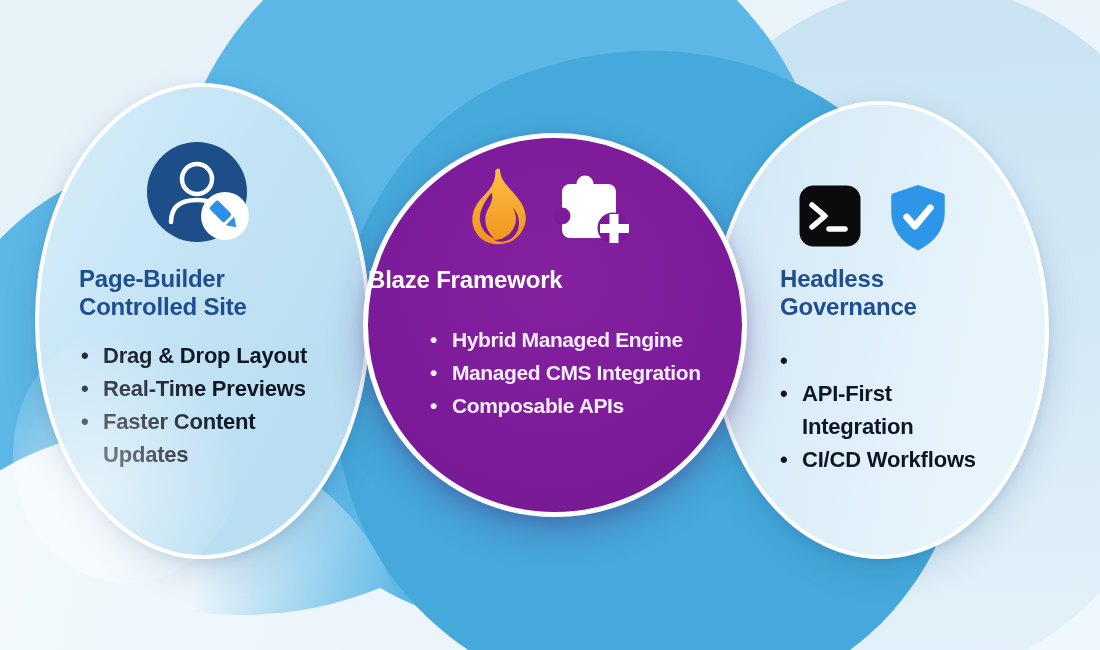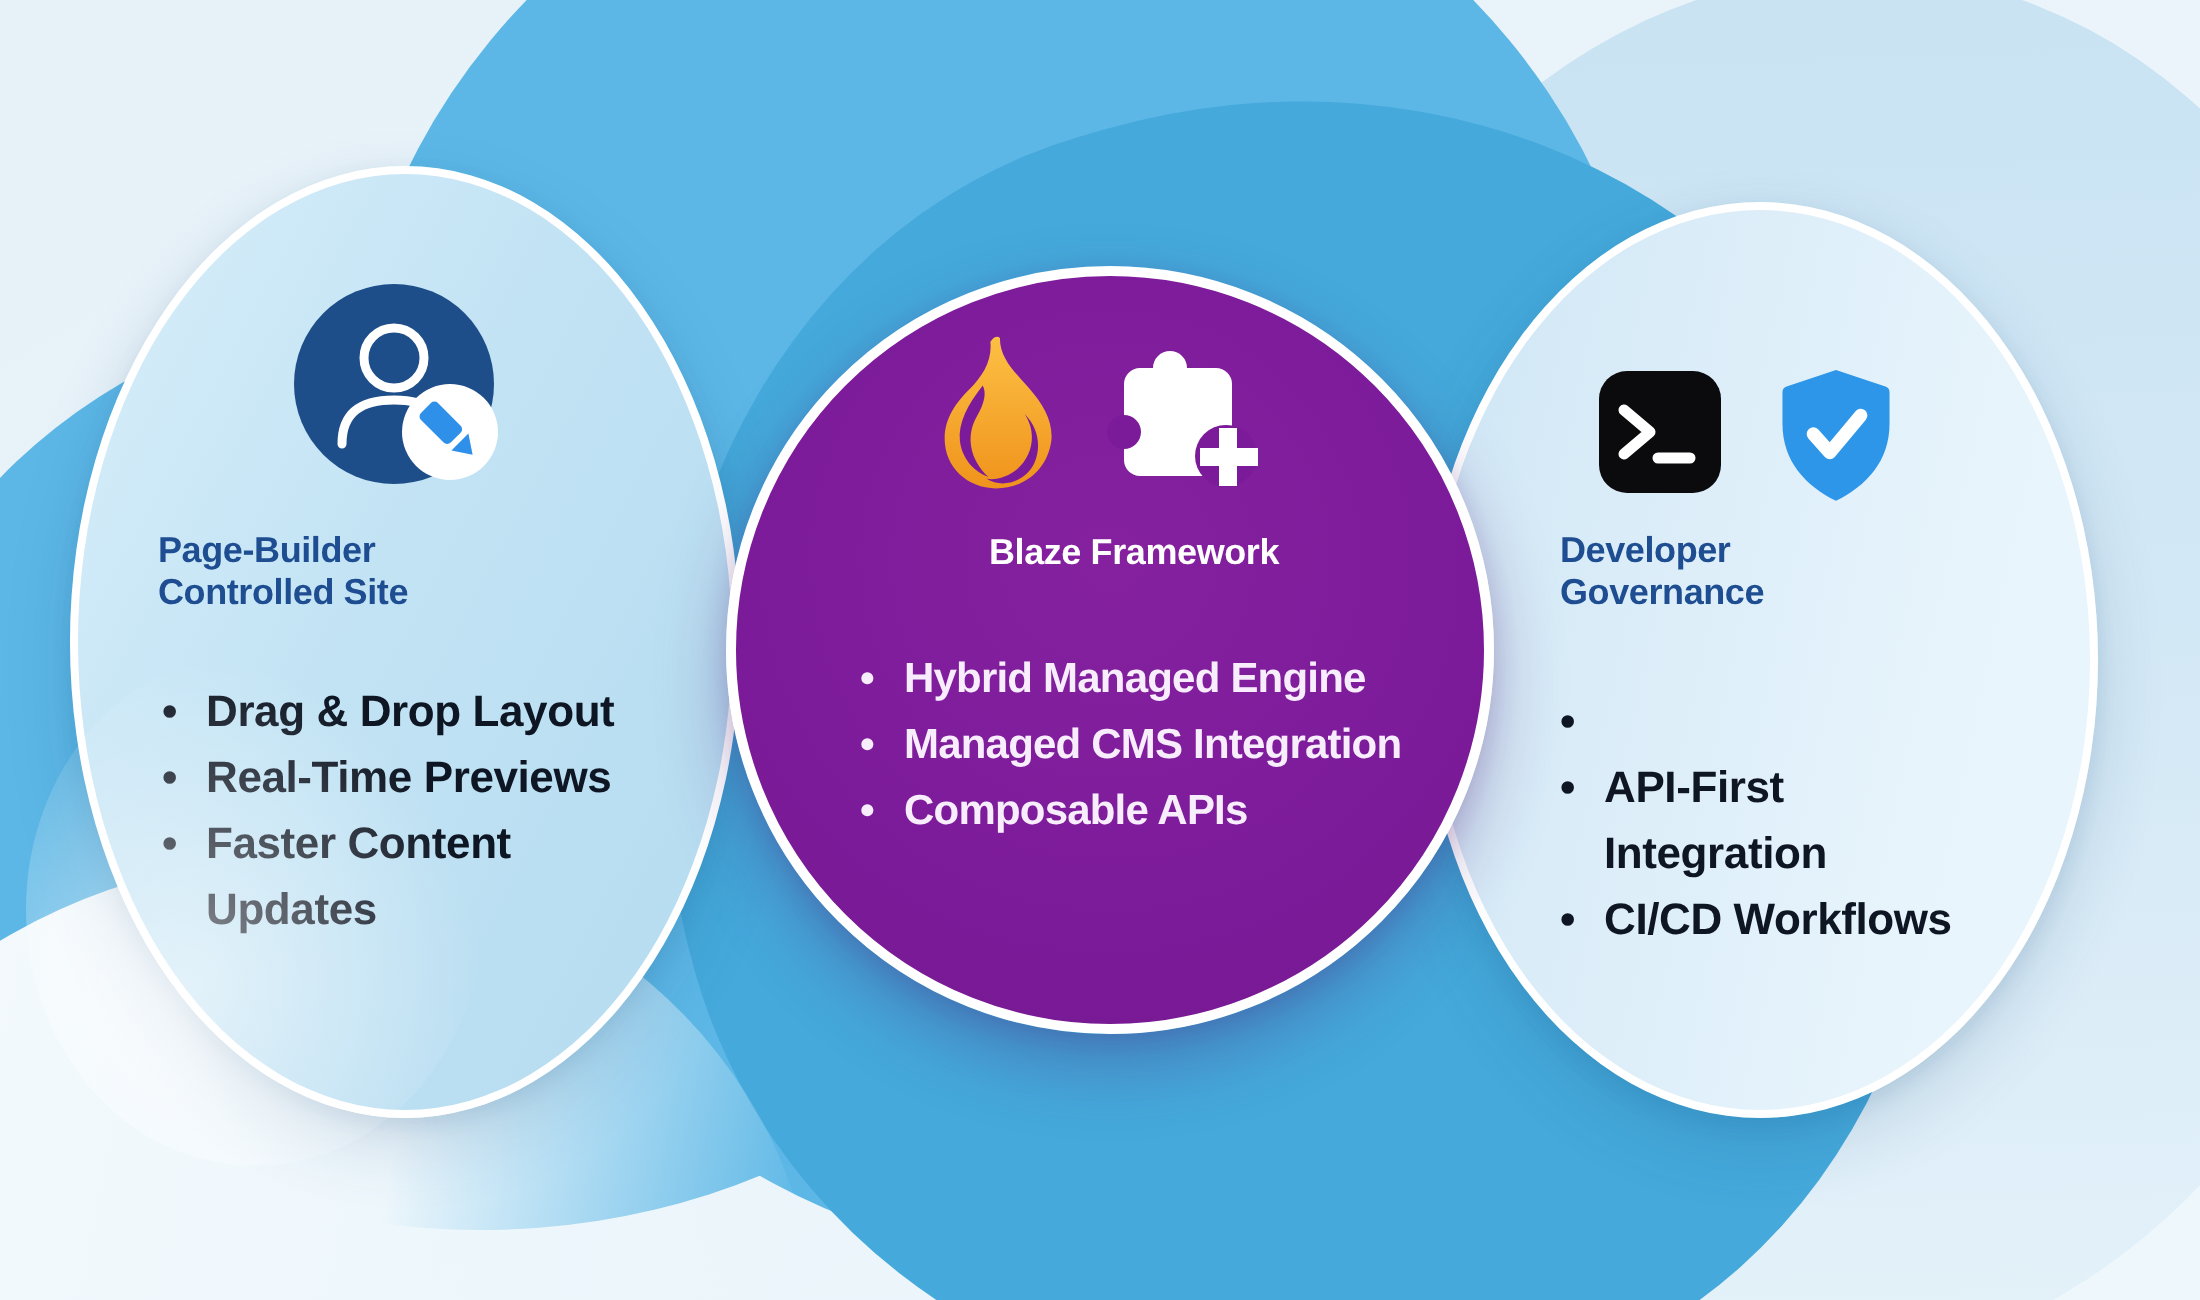--- a/index.html
+++ b/index.html
@@ -45,25 +45,25 @@
     background:linear-gradient(102deg,#cfe6f5 0%,#ddeef9 40%,#e9f5fc 80%);
   }
   .card-center{
     left:363px;top:133px;width:384px;height:384px;border-radius:50%;
     border:5px solid #fff;
     background:radial-gradient(circle at 50% 38%,#85219f 0%,#7c1b9a 60%,#75188f 100%);
     box-shadow:0 16px 36px rgba(70,20,110,.28),0 4px 12px rgba(70,20,110,.15);
   }
   .icon{position:absolute;}
   .card-title{
-    position:absolute;font-weight:700;font-size:18px;line-height:1.16;
+    position:absolute;font-weight:700;font-size:24px;line-height:1.16;
     color:#1e4e91;letter-spacing:-0.2px;
   }
   .card-title .tline{display:block;}
-  .title-center{left:0;right:0;text-align:center;color:#ffffff;margin-left:24px;}
+  .title-center{left:0;right:0;color:#ffffff;}
   ul.blist{list-style:none;margin:0;padding:0;position:absolute;}
   .bullet{display:flex;font-weight:600;font-size:22px;line-height:1.5;color:#0e1623;letter-spacing:-0.2px;}
   .bullet .dot{flex:0 0 22px;width:22px;}
   .list-left{left:42px;top:252px;width:244px;}
   .list-center{left:62px;top:186px;width:272px;}
   .list-center .bullet{color:#f7edfc;font-size:21px;letter-spacing:-0.4px;line-height:1.56;}
   .list-right{left:65px;top:239px;width:212px;}
 </style>
 </head>
 <body>
@@ -118,21 +118,21 @@
         <line x1="30" y1="44" x2="46" y2="44" stroke="#ffffff" stroke-width="5.5" stroke-linecap="round"></line>
       </svg>
     </span>
     <span class="icon" style="left:172px;top:78px;">
       <svg width="62" height="70" viewBox="0 0 60 68">
         <path d="M30 2 L54 10 C55.5 10.5 56 11.5 56 13 V28 C56 46 45 58 30 65.5 C15 58 4 46 4 28 V13 C4 11.5 4.5 10.5 6 10 Z" fill="#2e96e9"></path>
         <path d="M19 33 L27 42 L42 24" fill="none" stroke="#ffffff" stroke-width="6.5" stroke-linecap="round" stroke-linejoin="round"></path>
       </svg>
     </span>
     <div class="card-title" style="left:65px;top:160px;">
-      <span class="tline">Developer</span>
+      <span class="tline">Headless</span>
       <span class="tline">Governance</span>
     </div>
     <ul class="blist list-right">
       <li class="bullet">
         <span class="dot">•</span>
       </li>
       <li class="bullet">
         <span class="dot">•</span>
         <span class="bullet-text">API-First Integration</span>
       </li>

